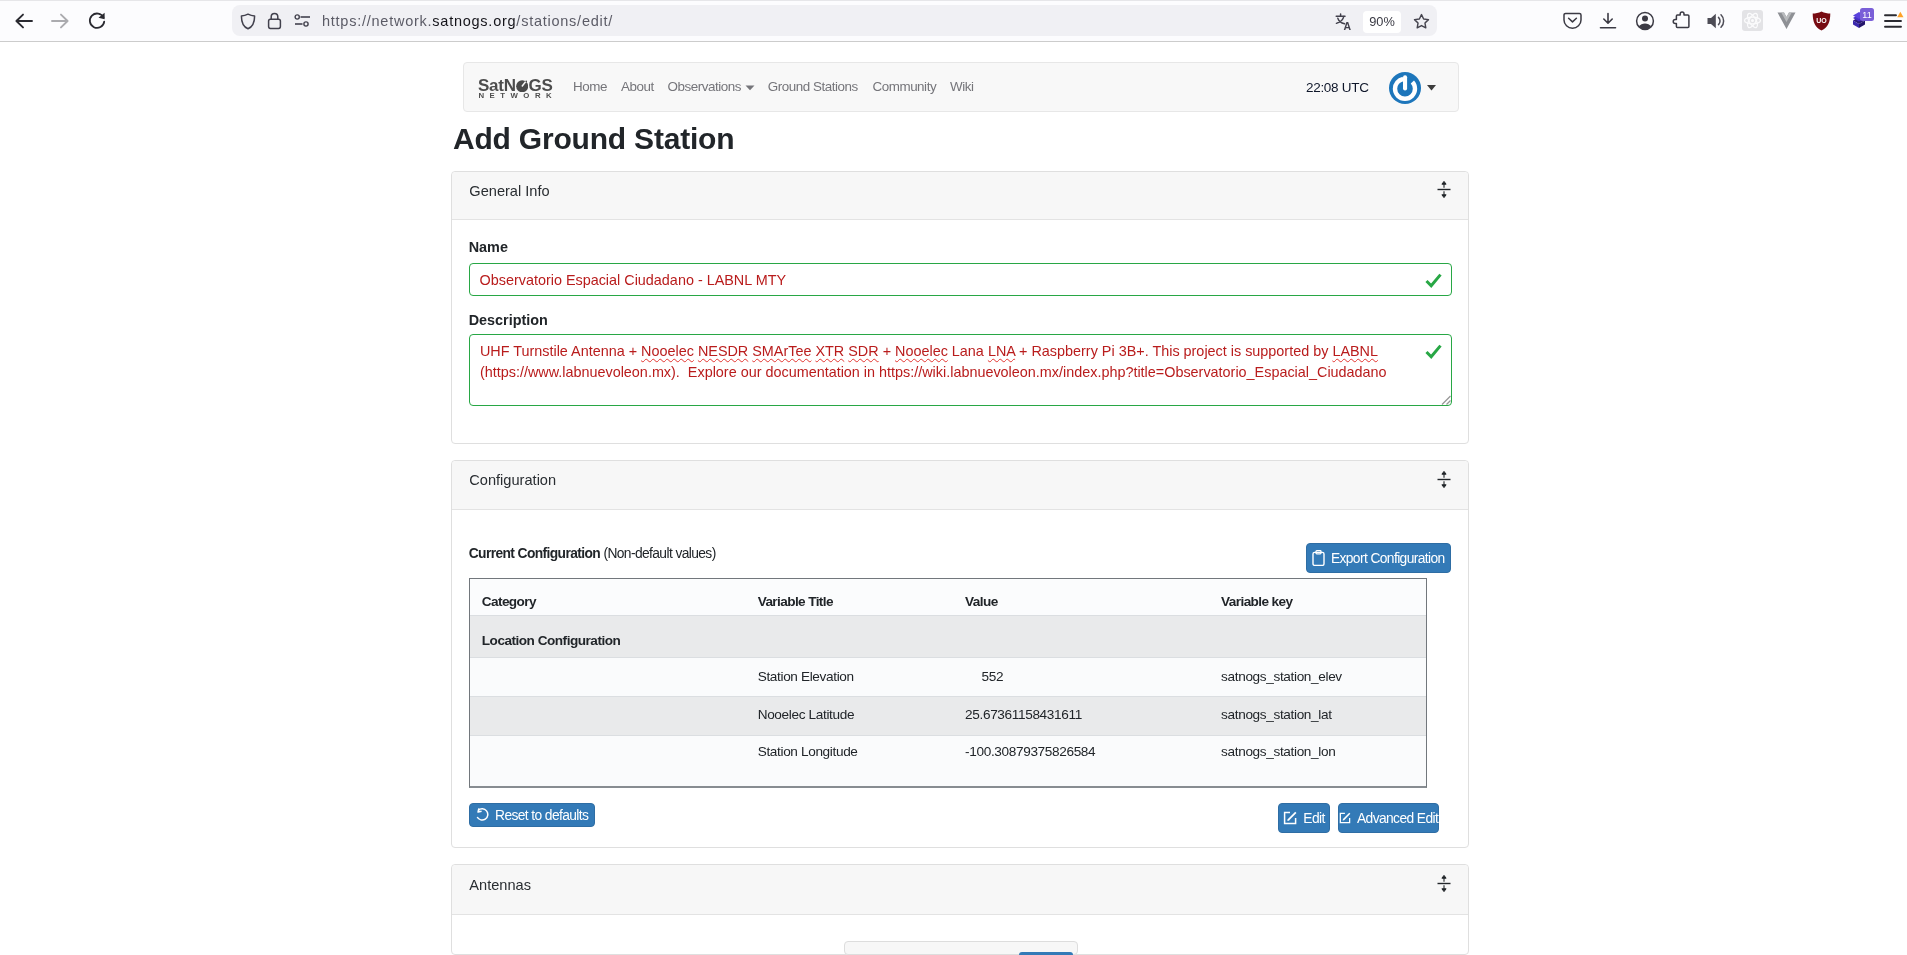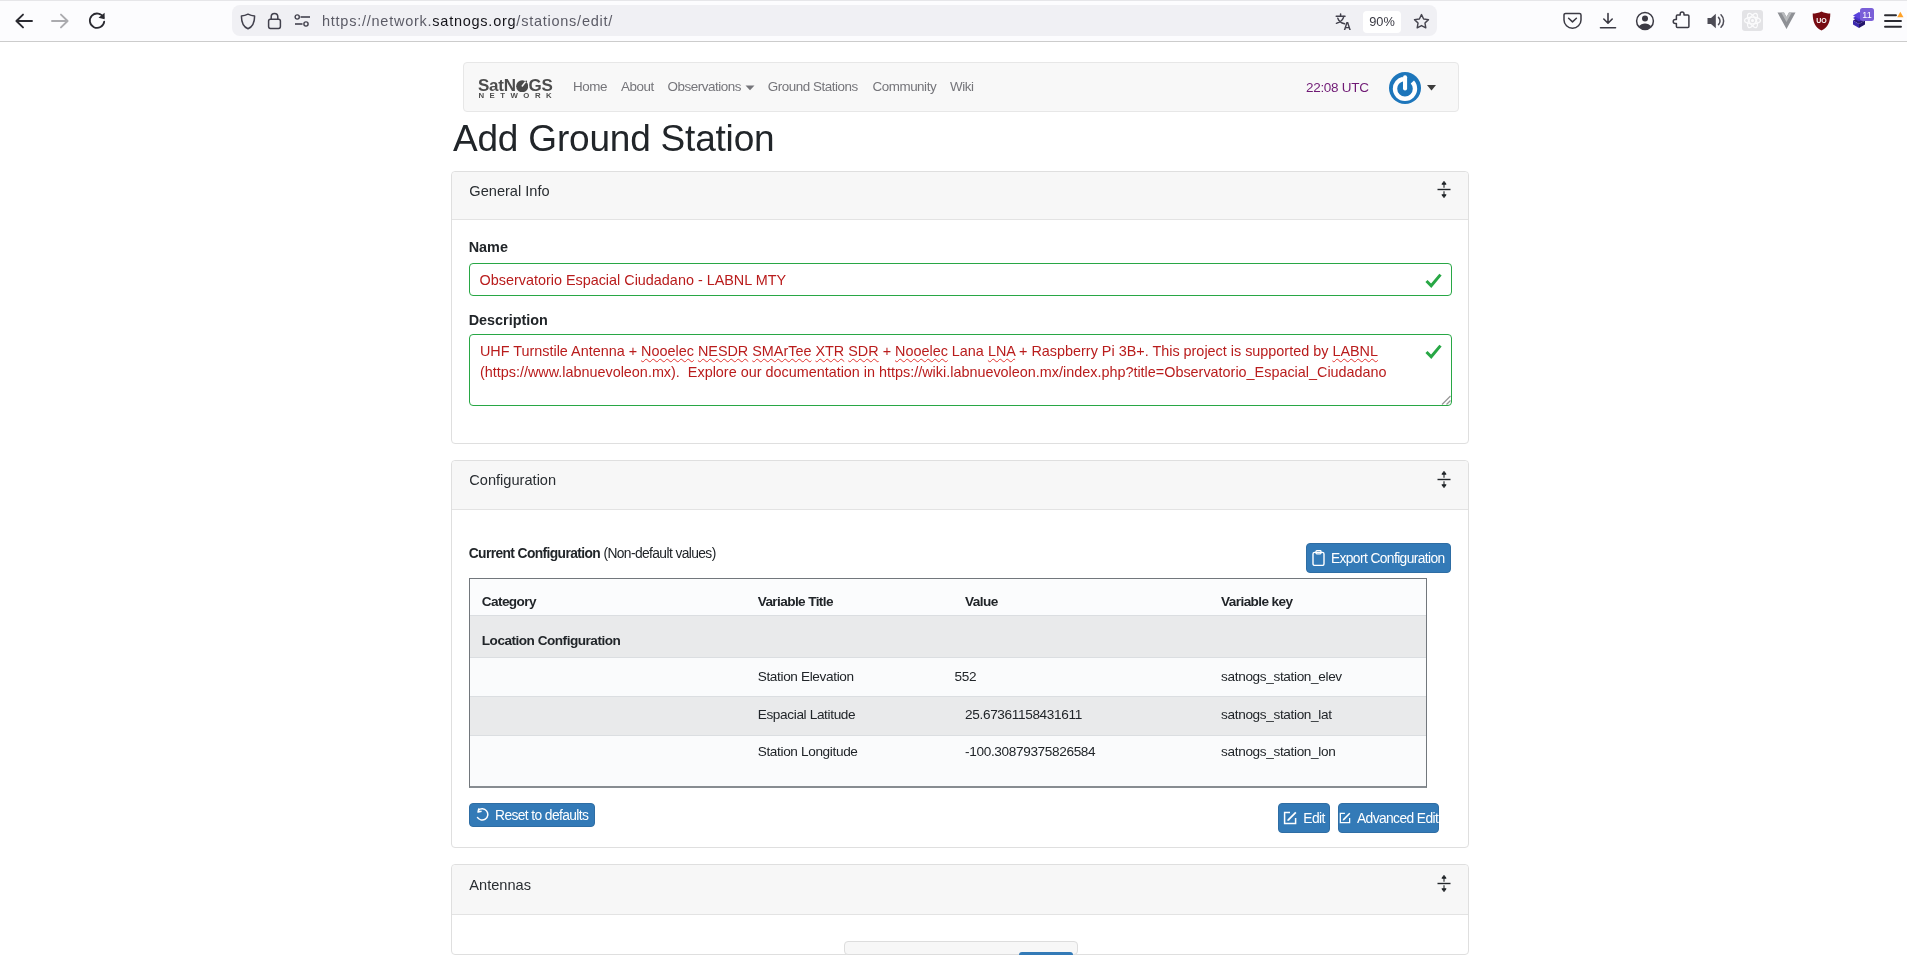--- a/index.html
+++ b/index.html
@@ -10,22 +10,22 @@
 
 #chrome{position:absolute;left:0;top:0;width:1907px;height:42px;background:#fcfcfe;border-bottom:1px solid #ccc}
 #chrome:before{content:"";position:absolute;left:0;top:0;width:1907px;height:1px;background:#e6e6e9}
 #urlbar{position:absolute;left:232px;top:5px;width:1205px;height:31px;background:#f0f0f4;border-radius:8px}
 #urltext{position:absolute;left:322px;top:13.8px;font-size:14.5px;line-height:15px;color:#5b5b66;white-space:pre;letter-spacing:0.75px}
 #urltext b{color:#15141a;font-weight:400}
 #zoomchip{position:absolute;left:1363px;top:11px;width:38px;height:22px;background:#fff;border-radius:4px;font-size:12.8px;line-height:22px;text-align:center;color:#3a3a44}
 
 #navbar{position:absolute;left:463px;top:62px;width:996px;height:49.5px;background:#f8f8f8;border:1px solid #e7e7e7;border-radius:4px}
 .navlink{position:absolute;top:80.3px;font-size:13.4px;line-height:14.4px;color:#75757a;letter-spacing:-0.45px}
-#clock{position:absolute;top:80.5px;font-size:13.5px;line-height:13.5px;color:#701a75;letter-spacing:-0.3px}
-#h1{position:absolute;left:453px;top:123.8px;font-size:37px;line-height:29px;color:#212529;font-weight:400;letter-spacing:-0.2px}
+#clock{position:absolute;top:80.5px;font-size:13.5px;line-height:13.5px;color:#0f172a;letter-spacing:-0.3px}
+#h1{position:absolute;left:453px;top:123.8px;font-size:30px;line-height:29px;color:#212529;font-weight:700;letter-spacing:-0.2px}
 .card{position:absolute;left:450.7px;width:1018.2px;border:1px solid #dfdfdf;border-radius:4px;background:#fff}
 .cardhdr{position:absolute;left:0;top:0;width:100%;background:#f7f7f7;border-bottom:1px solid #e3e3e3;border-radius:4px 4px 0 0}
 .cardtitle{position:absolute;left:18px;font-size:14.6px;line-height:14.6px;color:#292d31}
 .lbl{position:absolute;left:468.7px;font-size:14.4px;line-height:14.4px;font-weight:bold;color:#212529}
 .greenbox{position:absolute;left:468.6px;border:1px solid #28a745;border-radius:4px;background:#fff}
 .fieldtext{position:absolute;font-size:14.4px;line-height:21.6px;color:#b91c1c;white-space:pre}
 .btn{position:absolute;background:#337ab7;border:1px solid #2e6da4;border-radius:4px;color:#fff;font-size:13.8px;letter-spacing:-0.6px;display:flex;align-items:center;justify-content:center;gap:6px;white-space:nowrap}
 .sq{text-decoration:underline wavy #e3342f 1.4px;text-decoration-skip-ink:none;text-underline-offset:2px}
 </style>
 </head>
@@ -230,23 +230,23 @@
   <div class="abs" style="left:0;top:36.5px;width:100%;height:42.4px;background:#e9eaeb;border-bottom:1px solid #dbdee1"></div>
   <div class="abs" style="left:0;top:78.9px;width:100%;height:39.2px;background:#fafbfc;border-bottom:1px solid #dbdee1"></div>
   <div class="abs" style="left:0;top:118.1px;width:100%;height:38.3px;background:#e9eaeb;border-bottom:1px solid #dbdee1"></div>
   <div class="abs" style="left:0;top:156.4px;width:100%;height:50.3px;background:#fafbfc"></div>
   <div class="abs" style="left:12.2px;top:14.9px;font-weight:bold;letter-spacing:-0.6px">Category</div>
   <div class="abs" style="left:288.1px;top:14.9px;font-weight:bold;letter-spacing:-0.6px">Variable Title</div>
   <div class="abs" style="left:495.5px;top:14.9px;font-weight:bold;letter-spacing:-0.6px">Value</div>
   <div class="abs" style="left:751.5px;top:14.9px;font-weight:bold;letter-spacing:-0.6px">Variable key</div>
   <div class="abs" style="left:12.2px;top:54.3px;font-weight:bold;letter-spacing:-0.5px">Location Configuration</div>
   <div class="abs" style="left:288.1px;top:90.2px">Station Elevation</div>
-  <div class="abs" style="left:485px;top:90.2px">552</div>
+  <div class="abs" style="left:512px;top:90.2px">552</div>
   <div class="abs" style="left:751.5px;top:90.2px">satnogs_station_elev</div>
-  <div class="abs" style="left:288.1px;top:128.3px">Espacial Latitude</div>
+  <div class="abs" style="left:288.1px;top:128.3px">Nooelec Latitude</div>
   <div class="abs" style="left:495.5px;top:128.3px">25.67361158431611</div>
   <div class="abs" style="left:751.5px;top:128.3px">satnogs_station_lat</div>
   <div class="abs" style="left:288.1px;top:165.3px">Station Longitude</div>
   <div class="abs" style="left:495.5px;top:165.3px">-100.30879375826584</div>
   <div class="abs" style="left:751.5px;top:165.3px">satnogs_station_lon</div>
 </div>
 <div class="btn" style="left:468.8px;top:803px;width:125.8px;height:24px">
 <svg width="14" height="14" viewBox="0 0 14 14">
       <path d="M3.2 2.5 A 5.6 5.6 0 1 1 2.2 9" fill="none" stroke="#fff" stroke-width="1.5"></path>
       <path d="M3.9 0.4 L3 4.1 L6.6 3.3" fill="none" stroke="#fff" stroke-width="1.5" stroke-linejoin="round"></path>

